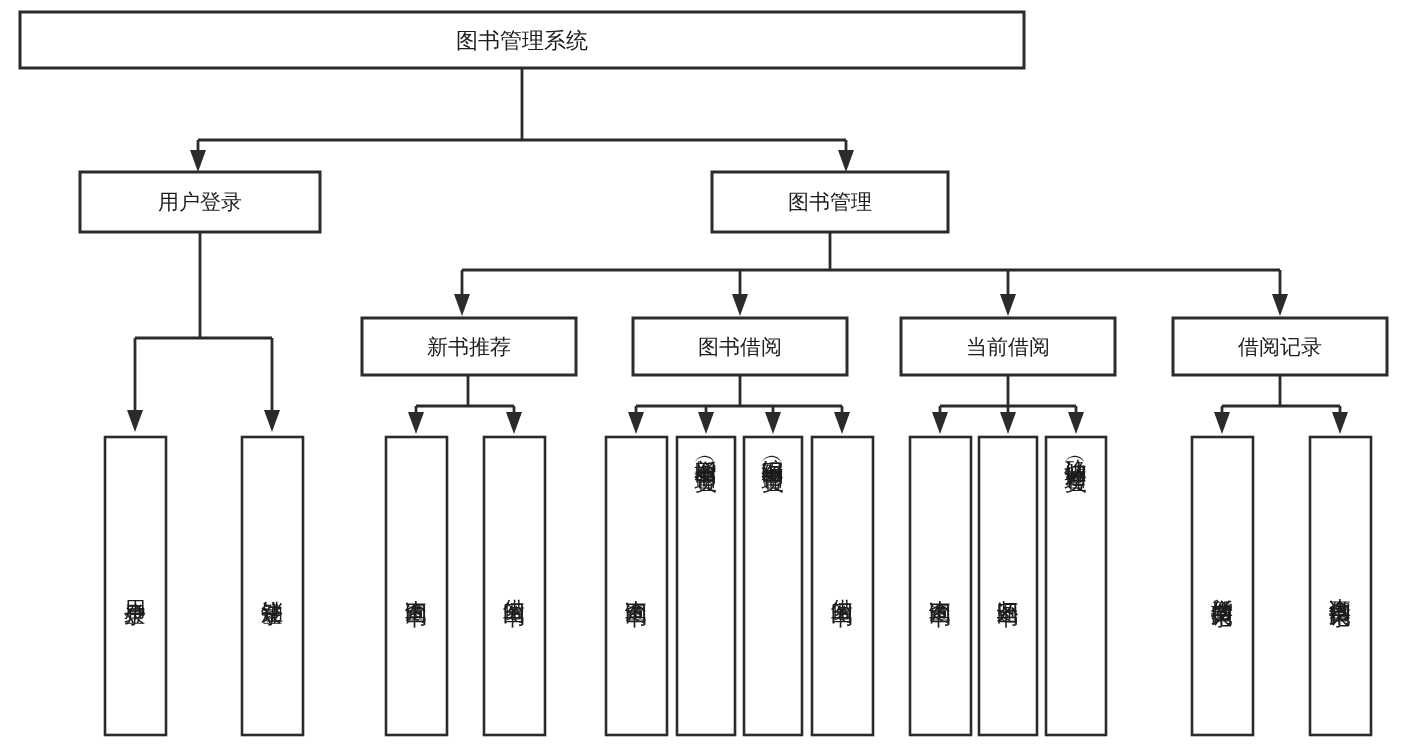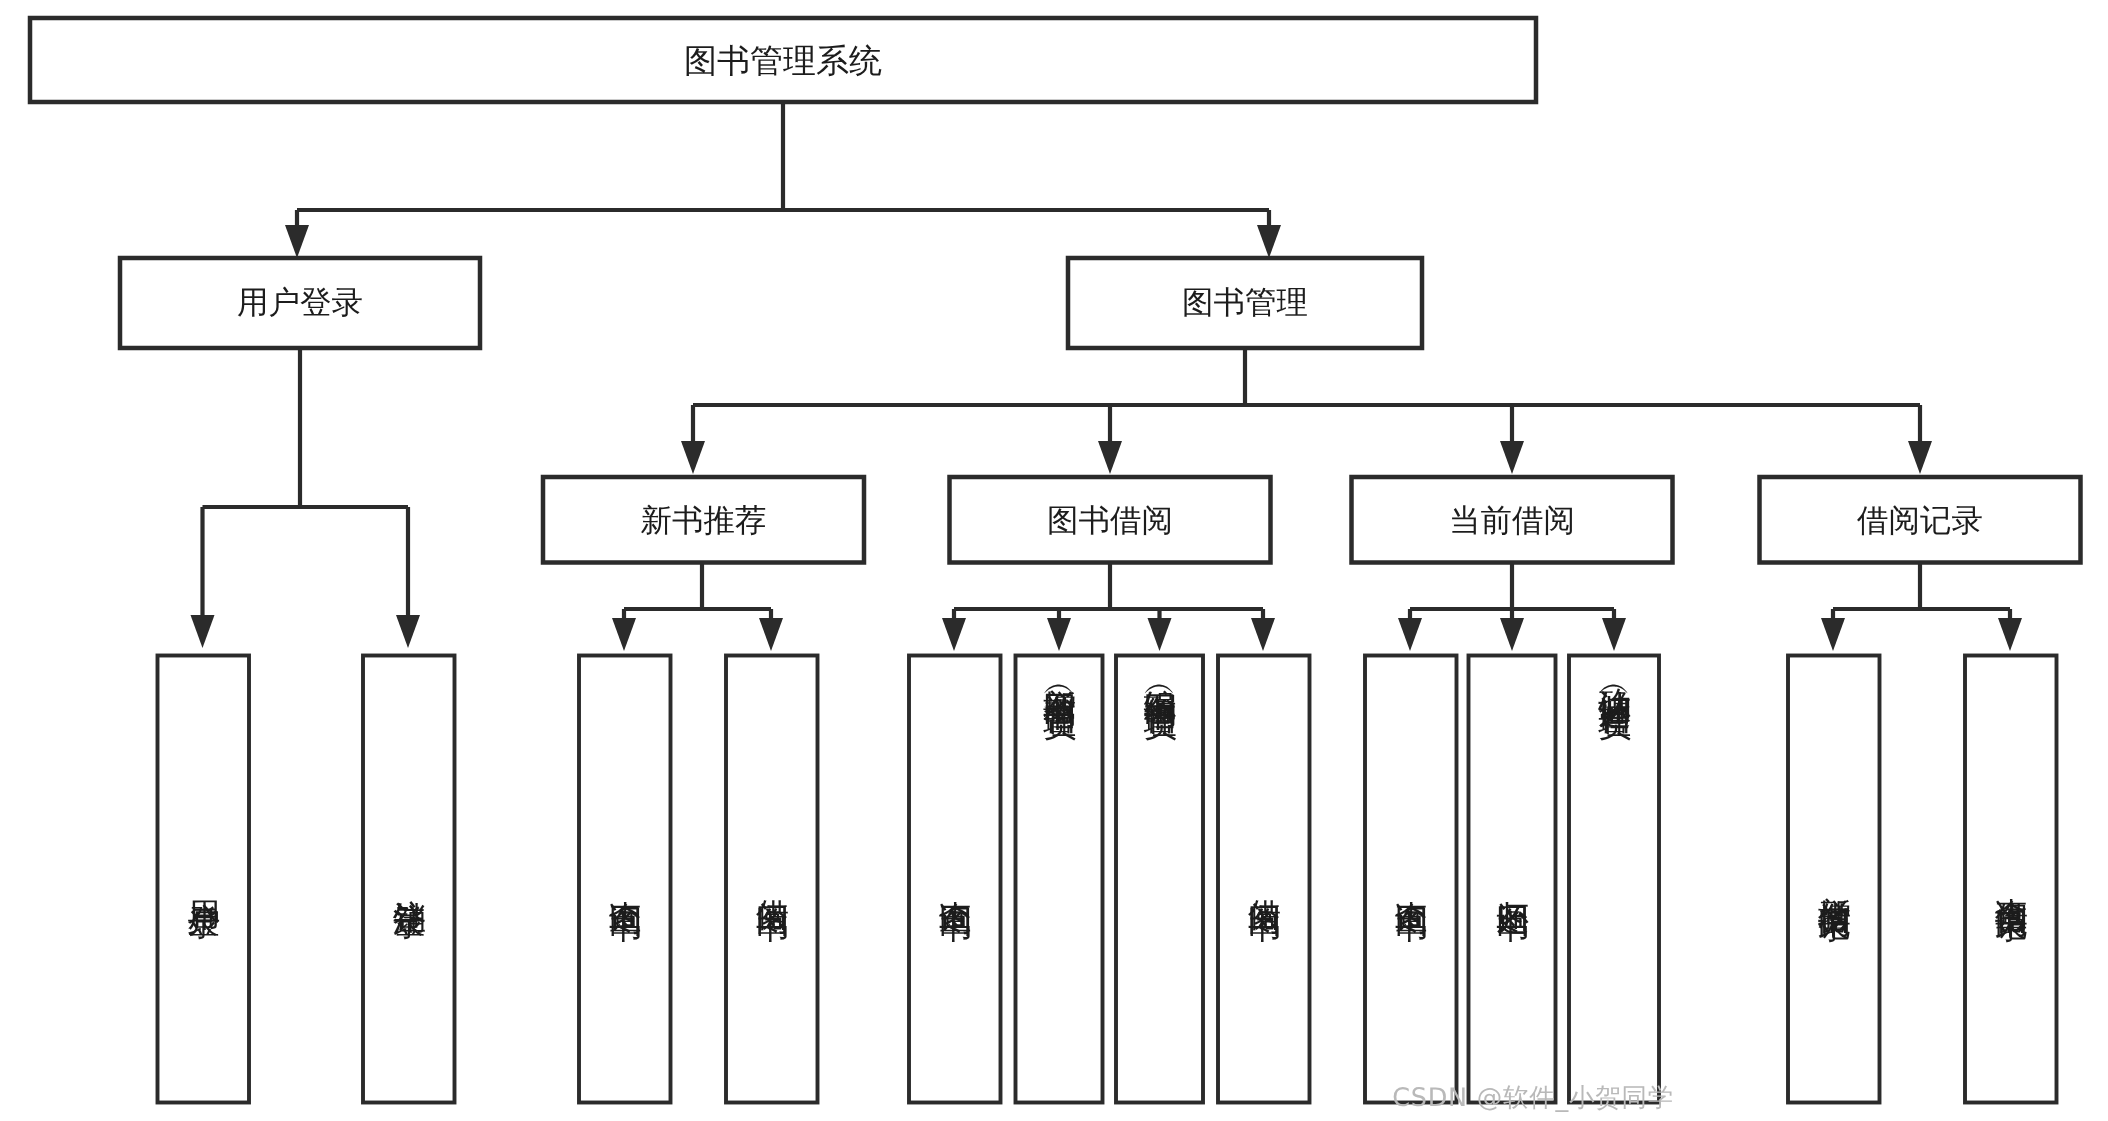--- a/index.html
+++ b/index.html
@@ -262,14 +262,13 @@
   </div>
 
   <div class="vert-label-wrap" style="left:1192px; top:437px; width:61px; height:298px;">
     <span class="vert-label">新增借阅记录</span>
   </div>
 
   <div class="vert-label-wrap" style="left:1310px; top:437px; width:61px; height:298px;">
     <span class="vert-label">查询借阅记录</span>
   </div>
 
-  <div class="watermark">CSDN @软件_小贺同学</div>
 </div>
 
 </body></html>

